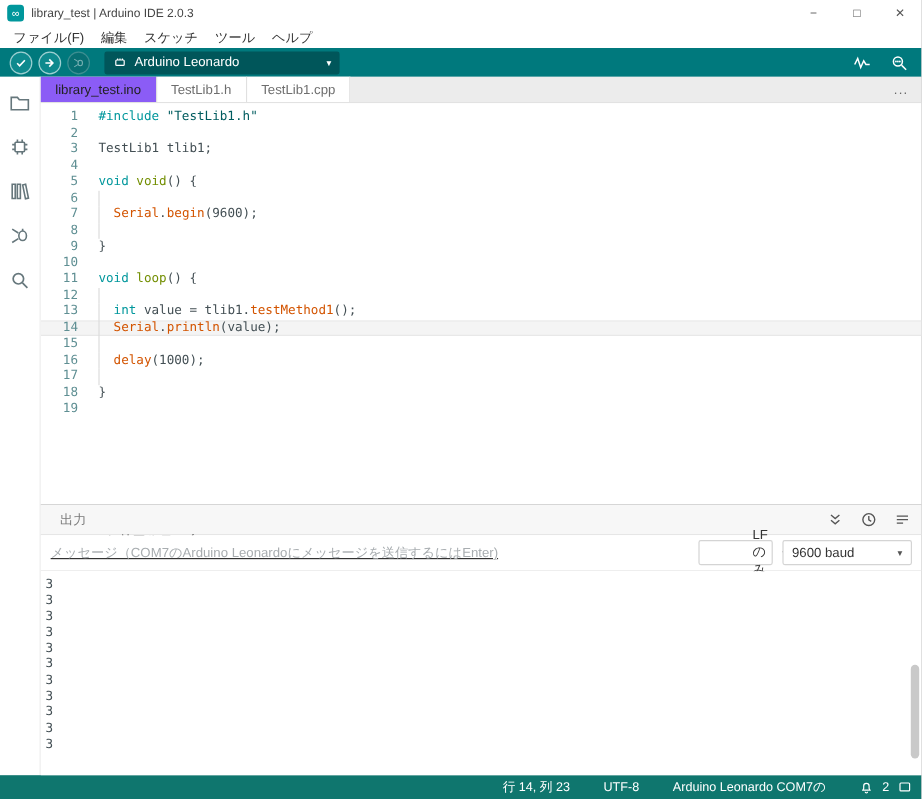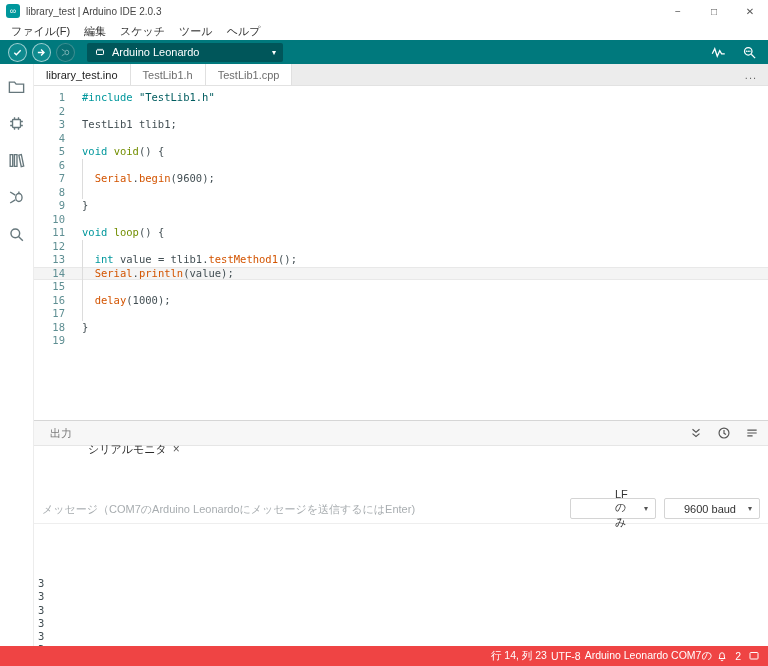--- a/index.html
+++ b/index.html
@@ -42,70 +42,70 @@
              align-items:center; padding-top:12px; gap:15px; background:#fff; }
   .side-item { width:22px; height:22px; color:#66777c; display:flex; align-items:center; justify-content:center; cursor:pointer; }
   .side-item svg { width:19px; height:19px; }
   .content { flex:1; display:flex; flex-direction:column; min-width:0; }
 
   
   .tabbar { height:22px; flex:none; background:#ececec; display:flex; align-items:stretch; border-bottom:1px solid #e2e2e2; }
   .tabs { display:flex; }
   .tab { padding:0 12px; display:flex; align-items:center; color:#6e6e6e; background:#ffffff;
          border-right:1px solid #e0e0e0; cursor:pointer; white-space:nowrap; }
-  .tab.active { background:#ffffff; color:#222; }
+  .tab.active { background:#8b5cf6; color:#222; }
   .tab-more { margin-left:auto; padding:0 11px; color:#666; display:flex; align-items:center; letter-spacing:1px; cursor:pointer; }
 
   
   .editor { height:334px; flex:none; background:#fff; padding-top:5px; overflow:hidden; }
   .code-line { display:flex; height:13.5px; line-height:13.5px; font-family:"DejaVu Sans Mono", monospace;
                font-size:10.5px; white-space:pre; }
   .code-line .ln { width:44px; flex:none; text-align:right; padding-right:13px; color:#5f8f93; }
   .code-line .lc { flex:1; position:relative; padding-left:4px; color:#434f54; }
   .code-line.active { background:#f4f4f4; box-shadow: inset 0 1px 0 #e8e8e8, inset 0 -1px 0 #e8e8e8; }
   .lc.guide::before { content:""; position:absolute; left:4px; top:0; bottom:0; width:1px; background:#dcdcdc; }
   .tok-kw  { color:#00979c; }
   .tok-fn  { color:#728e00; }
   .tok-lib { color:#d35400; }
   .tok-str { color:#005c5f; }
   .tok-pre { color:#00979c; }
   .tok-num { color:#434f54; }
   .tok-plain { color:#434f54; }
 
   
-  .panel { flex:1; display:flex; flex-direction:column; border-top:1px solid #d6d6d6; min-height:0;gap:48px; }
+  .panel { flex:1; display:flex; flex-direction:column; border-top:1px solid #d6d6d6; min-height:0; }
   .panel-tabbar { height:25px; flex:none; display:flex; align-items:center; background:#f7f7f7;
                   padding:0 8px; border-bottom:1px solid #e6e6e6; }
   .panel-tab { padding:0 8px; color:#7a7a7a; display:flex; align-items:center; gap:6px; cursor:pointer; height:100%; }
   .panel-tab.active { color:#2b2b2b;margin-top:32px; }
   .panel-tab .close { font-size:12px; color:#555; }
   .panel-icons { margin-left:auto; display:flex; align-items:center; gap:12px; }
   .panel-icons button { background:none; border:none; color:#555; width:16px; height:16px; padding:0; cursor:pointer;
                         display:flex; align-items:center; justify-content:center; }
   .panel-icons svg { width:14px; height:14px; }
 
   .serial-input-row { height:30px; flex:none; display:flex; align-items:center; gap:8px; padding:0 8px;
                       background:#fff; border-bottom:1px solid #eee; }
-  .msg-input { flex:1; border:none; outline:none; font-size:11px; color:#333; background:transparent; }
+  .msg-input { flex:1; border:none; outline:none; font-size:11px; color:#333; background:transparent;text-decoration:underline; }
   .msg-input::placeholder { color:#a8adb0; }
   .dropdown { height:21px; border:1px solid #d4d4d4; border-radius:2px; background:#fff; display:flex;
               align-items:center; justify-content:space-between; padding:0 7px; gap:12px; color:#333;
               cursor:pointer; flex:none; }
-  .dropdown.le { width:86px;padding-left:44px; }
-  .dropdown.baud { width:96px;justify-content:flex-end; }
+  .dropdown.le { width:62px;padding-left:44px; }
+  .dropdown.baud { width:108px; }
   .dropdown .caret { color:#555; }
 
   .serial-output { flex:1; position:relative; background:#fff; padding:5px 0 0 4px;
                    font-family:"DejaVu Sans Mono", monospace; font-size:10.5px; color:#434f54; overflow:hidden; }
   .serial-line { height:13.3px; line-height:13.3px; }
   .scroll-thumb { position:absolute; right:2px; top:78px; width:7px; height:78px; background:#c9c9c9; border-radius:4px; cursor:pointer; }
 
   
-  .statusbar { height:20px; flex:none; background:#ef4444; color:#fff; display:flex; align-items:center;
-               justify-content:flex-end; gap:4px; padding:4px 8px; font-size:10.5px; }
+  .statusbar { height:20px; flex:none; background:#0f766e; color:#fff; display:flex; align-items:center;
+               justify-content:flex-end; gap:28px; padding:4px 8px; font-size:10.5px; }
   .status-item { white-space:nowrap; }
   .status-icons { display:flex; align-items:center; gap:7px; }
   .status-icons svg { width:12px; height:12px; display:block; }
   .status-count { font-size:10.5px; }
 </style>
 </head>
 <body>
 
 <div class="app">
 

